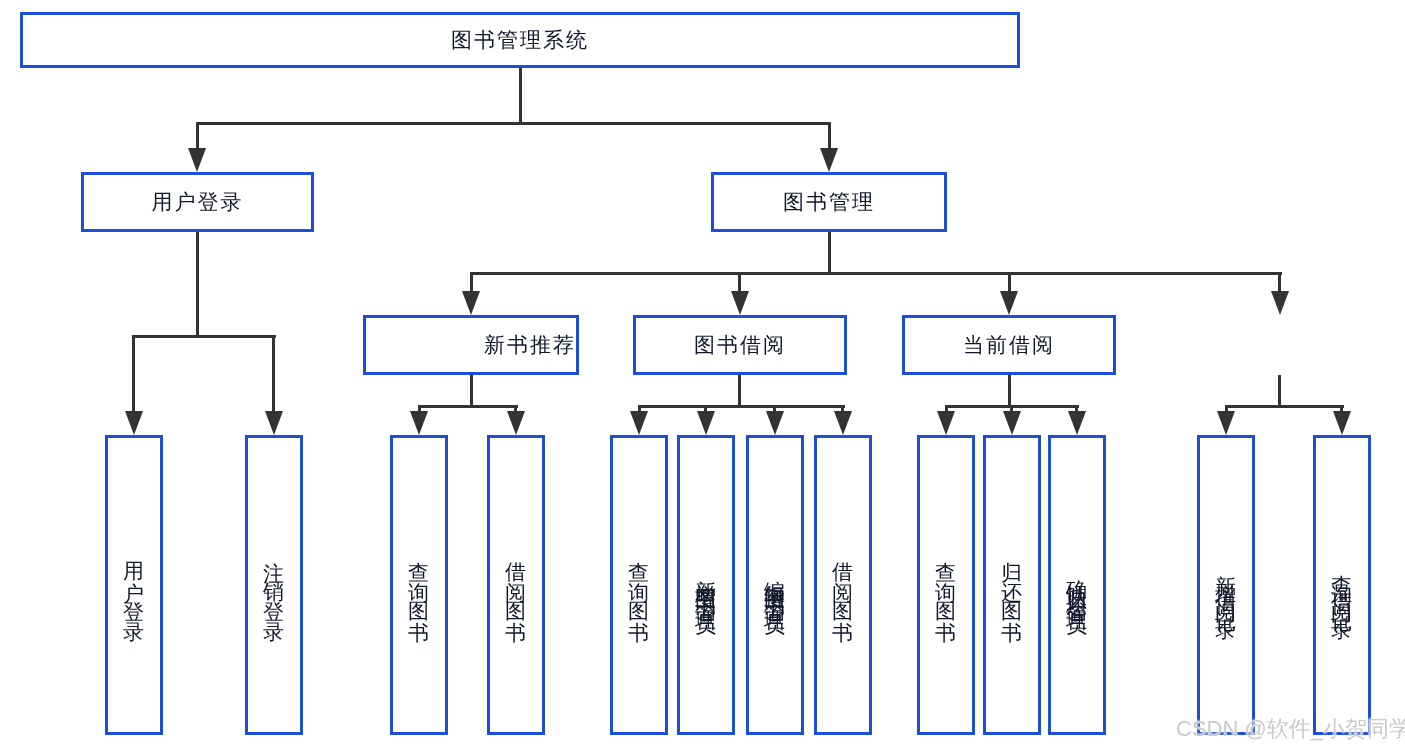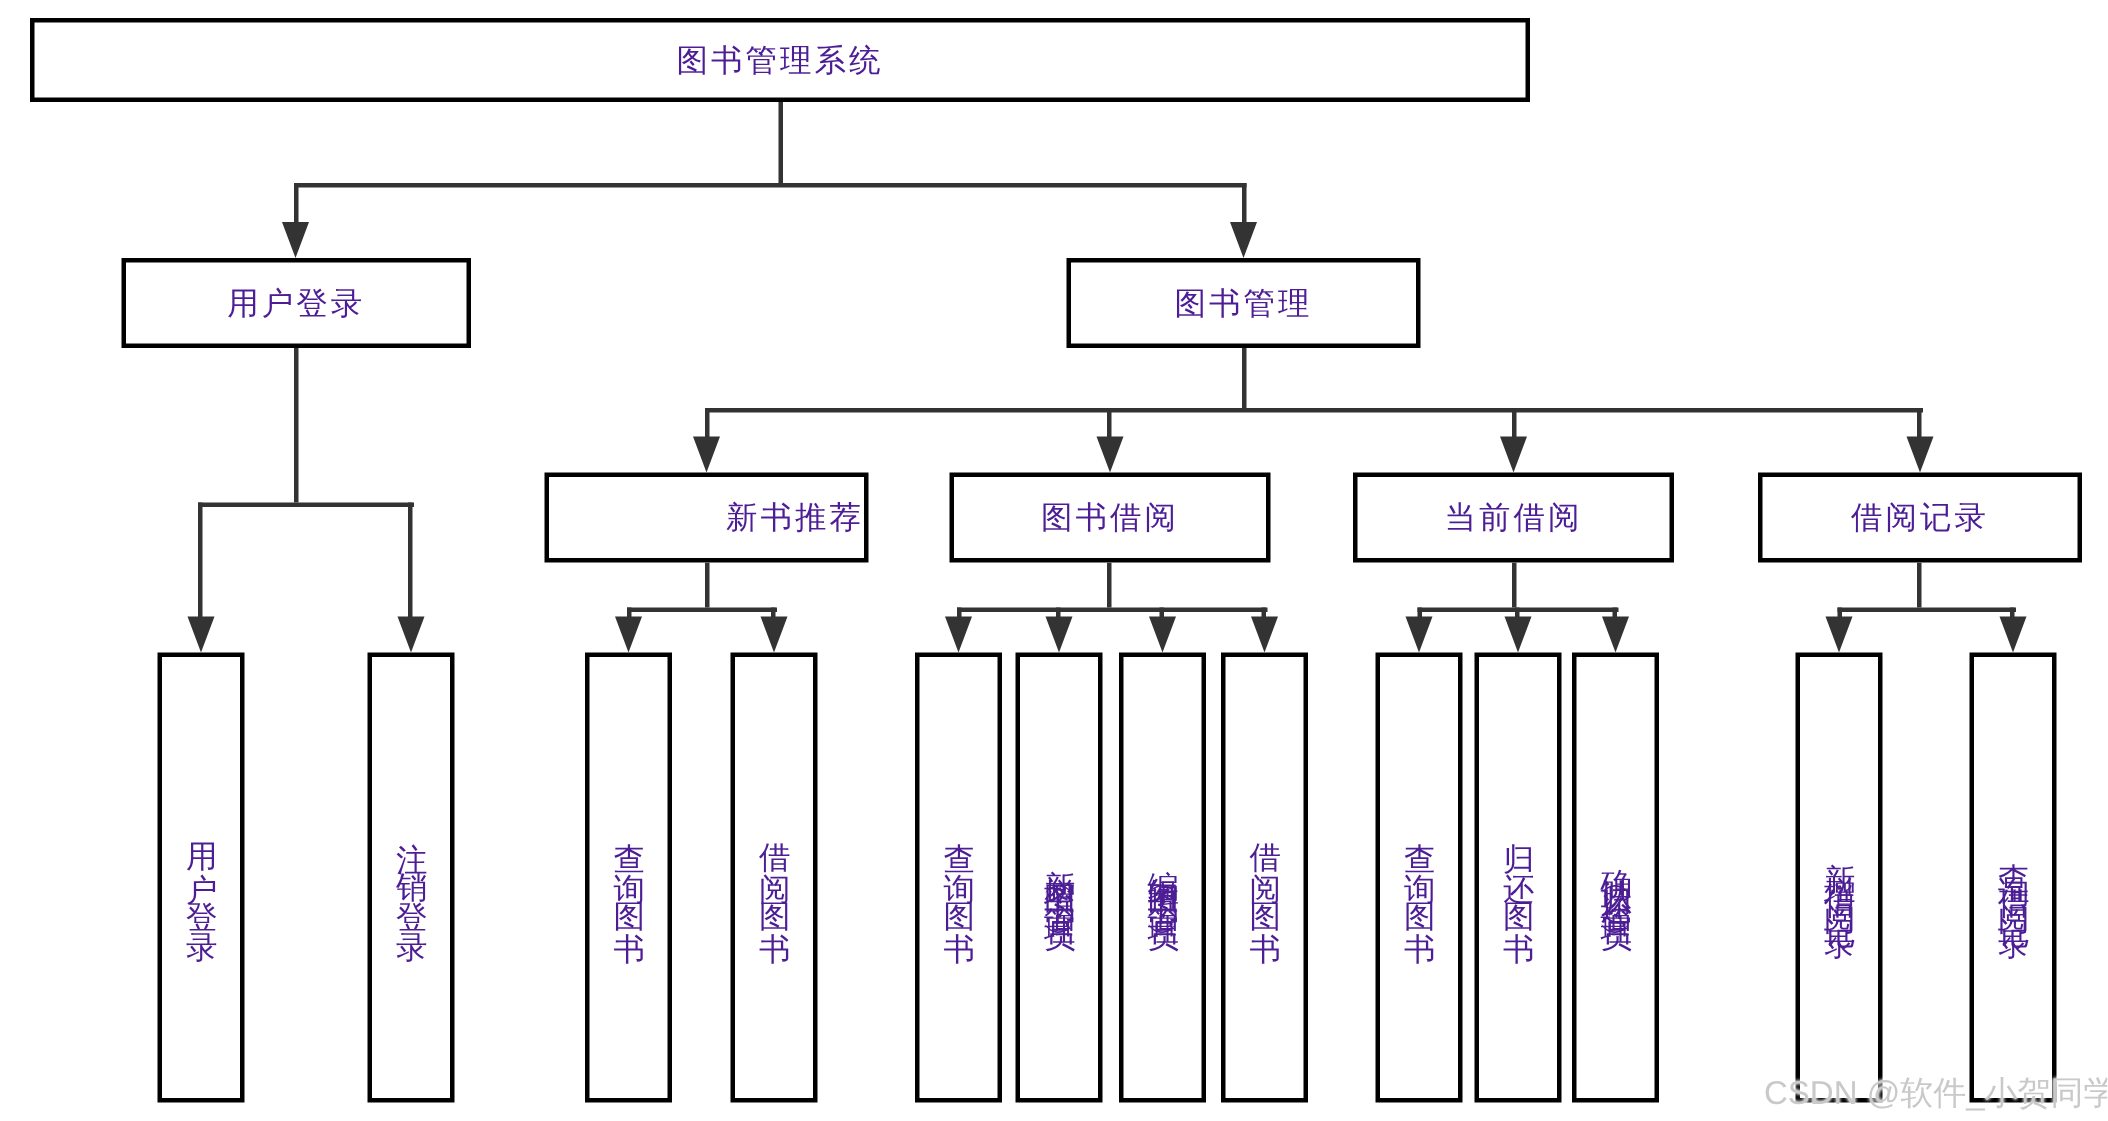--- a/index.html
+++ b/index.html
@@ -1,22 +1,22 @@
 <!DOCTYPE html>
 <html><head>
 <meta charset="utf-8">
 <style>
   html,body{margin:0;padding:0;background:#ffffff;}
   .stage{
     position:relative;width:1405px;height:747px;background:#ffffff;overflow:hidden;
     font-family:"Liberation Sans","DejaVu Sans",sans-serif;
   }
   .node{
-    position:absolute;background:#ffffff;border:3px solid #000000;box-sizing:border-box;
-    display:flex;align-items:center;justify-content:center;color:#4c1d95;z-index:2;
+    position:absolute;background:#ffffff;border:3px solid #1d4ed8;box-sizing:border-box;
+    display:flex;align-items:center;justify-content:center;color:#0f172a;z-index:2;
   }
   .node.h span{font-size:21px;letter-spacing:2px;white-space:nowrap;}
   .node.v span{writing-mode:vertical-rl;text-orientation:mixed;font-size:21px;line-height:1;}
   .ls-lg{letter-spacing:20px;}
   .ls-md{letter-spacing:9px;}
   .ls-sm{letter-spacing:5px;}
   .ln{position:absolute;background:#333333;z-index:1;}
   .ah{
     position:absolute;width:0;height:0;z-index:1;
     border-left:9px solid transparent;border-right:9px solid transparent;border-top:24px solid #333333;
@@ -68,23 +68,20 @@
   <div class="ah" style="left:1271px;top:291px;"></div>
 
   <div class="node h" style="left:363px;top:315px;width:216px;height:60px;justify-content:flex-end;">
     <span>新书推荐</span>
   </div>
   <div class="node h" style="left:633px;top:315px;width:214px;height:60px;">
     <span>图书借阅</span>
   </div>
   <div class="node h" style="left:902px;top:315px;width:214px;height:60px;">
     <span>当前借阅</span>
-  </div>
-  <div class="node h" style="left:1172px;top:315px;width:216px;height:60px;">
-    <span>借阅记录</span>
   </div>
 
   <div class="ln" style="left:470px;top:375px;width:3px;height:30px;"></div>
   <div class="ln" style="left:418px;top:405px;width:100px;height:3px;"></div>
   <div class="ln" style="left:418px;top:405px;width:3px;height:8px;"></div>
   <div class="ln" style="left:514px;top:405px;width:3px;height:8px;"></div>
   <div class="ah" style="left:410px;top:411px;"></div>
   <div class="ah" style="left:507px;top:411px;"></div>
 
   <div class="ln" style="left:738px;top:375px;width:3px;height:30px;"></div>

